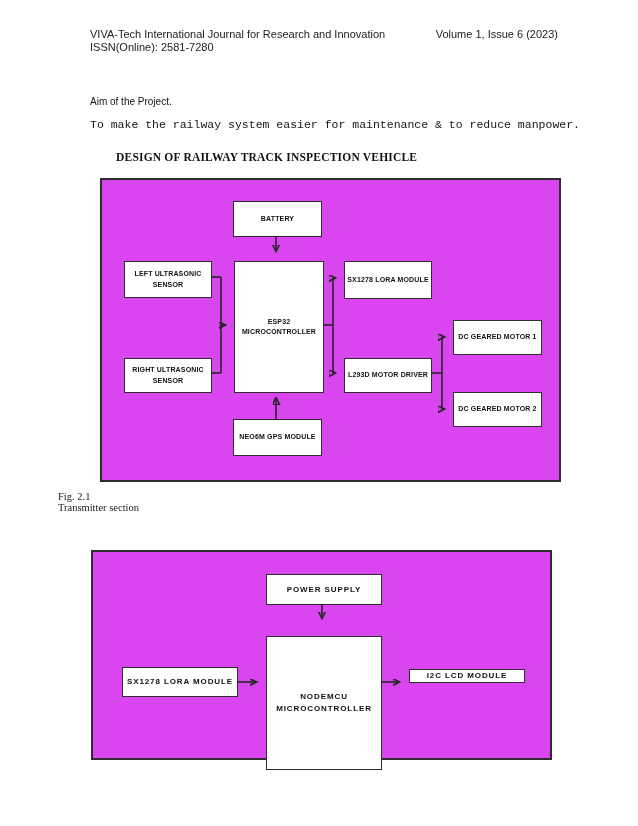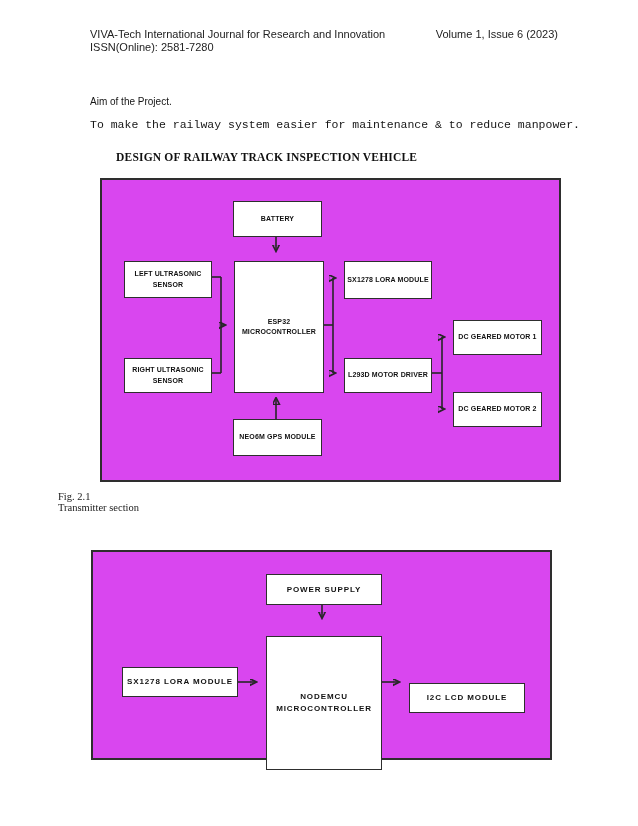--- a/index.html
+++ b/index.html
@@ -96,14 +96,14 @@
     </defs>
     <path d="M229,51 V66" marker-end="url(#arr2)"></path>
     <path d="M143,130 H163" marker-end="url(#arr2)"></path>
     <path d="M287,130 H306" marker-end="url(#arr2)"></path>
   </svg>
 
   <div class="dbox" style="left:173px;top:22px;width:116px;height:31px;">POWER SUPPLY</div>
   <div class="dbox" style="left:29px;top:115px;width:116px;height:30px;">SX1278 LORA MODULE</div>
   <div class="dbox" style="left:173px;top:73px;width:116px;height:134px;margin-top:11px;">NODEMCU
 MICROCONTROLLER</div>
-  <div class="dbox" style="left:316px;top:131px;width:116px;height:30px;">I2C LCD MODULE</div>
+  <div class="dbox" style="left:316px;top:117px;width:116px;height:14px;">I2C LCD MODULE</div>
 </section>
 
 </body></html>

